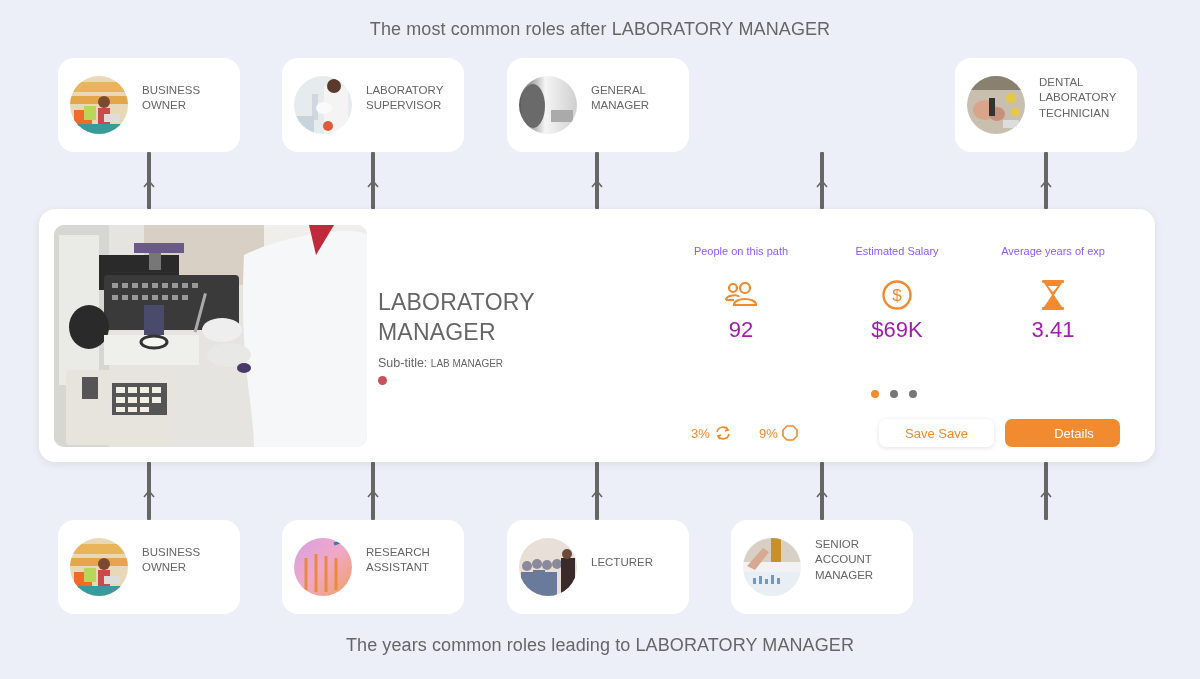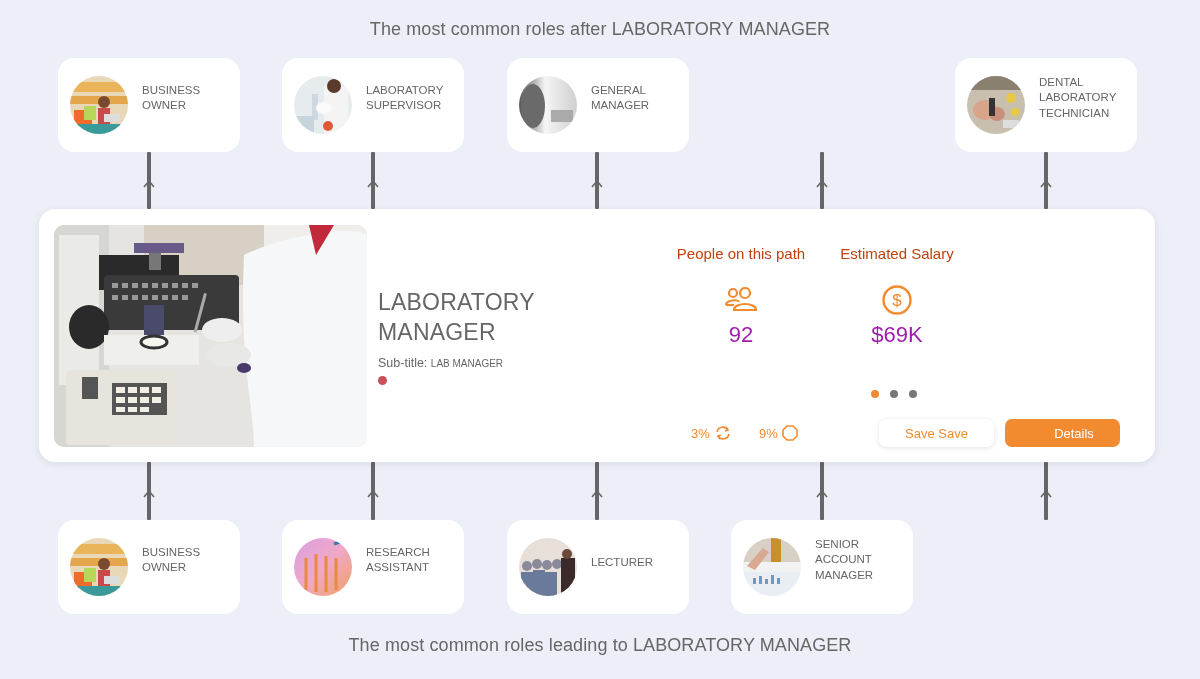--- a/index.html
+++ b/index.html
@@ -57,21 +57,21 @@
   .subtitle {
     position: absolute; left: 339px; top: 147px; font-size: 12.5px; color: #666;
   }
   .subtitle .small { font-size: 10px; }
   .red-dot {
     position: absolute; left: 339px; top: 167px; width: 9px; height: 9px;
     border-radius: 50%; background: #c8505a;
   }
 
   .stat { position: absolute; top: 36px; width: 160px; text-align: center; }
-  .stat .stat-label { font-size: 15px; color: #c2410c; }
+  .stat .stat-label { font-size: 11px; color: #8b5cf6; }
   .stat .stat-icon { height: 32px; margin-top: 22px; display: flex; justify-content: center; align-items: center; }
   .stat .stat-value { font-size: 22px; color: #a21caf; margin-top: 6px; }
 
   .dots { position: absolute; left: 832px; top: 181px; display: flex; gap: 11px; }
   .dots span { width: 8px; height: 8px; border-radius: 50%; background: #777; display: inline-block; }
   .dots span.active { background: #f28a30; }
 
   .mini-stat {
     position: absolute; top: 216px; font-size: 13px; color: #f28a30;
     display: flex; align-items: center; gap: 4px;
@@ -273,20 +273,32 @@
   <div class="stat" style="left:778px">
     <div class="stat-label">Estimated Salary</div>
     <div class="stat-icon">
       <svg width="32" height="32" viewBox="0 0 32 32">
         <circle cx="16" cy="16" r="13.5" fill="none" stroke="#f28a30" stroke-width="2.4"></circle>
         <text x="16" y="22" text-anchor="middle" font-size="17" fill="#f28a30" font-family="Liberation Sans, sans-serif">$</text>
       </svg>
     </div>
     <div class="stat-value">$69K</div>
   </div>
+  <div class="stat" style="left:934px">
+    <div class="stat-label">Average years of exp</div>
+    <div class="stat-icon">
+      <svg width="22" height="30" viewBox="0 0 22 30">
+        <rect x="0" y="0" width="22" height="3" rx="1" fill="#f28a30"></rect>
+        <rect x="0" y="27" width="22" height="3" rx="1" fill="#f28a30"></rect>
+        <path d="M2 3 L20 3 L12 15 L20 27 L2 27 L10 15 Z" fill="#f28a30"></path>
+        <path d="M6 6 L16 6 L11 12 Z" fill="#fff"></path>
+      </svg>
+    </div>
+    <div class="stat-value">3.41</div>
+  </div>
 
   <div class="dots">
     <span class="active"></span>
     <span></span>
     <span></span>
   </div>
 
   <div class="mini-stat" style="left:652px">
     <span>3%</span>
     <svg width="18" height="16" viewBox="0 0 18 16" fill="none" stroke="#f28a30" stroke-width="1.6">
@@ -381,13 +393,13 @@
             <rect x="22" y="41" width="3" height="5"></rect>
             <rect x="28" y="37" width="3" height="9"></rect>
             <rect x="34" y="40" width="3" height="6"></rect>
           </g>
         </svg>
     </div>
     <div class="label">SENIOR ACCOUNT MANAGER</div>
   </div>
 </div>
 
-<div class="section-title title-bottom">The most common roles leading to LABORATORY MANAGER</div>
+<div class="section-title title-bottom">The years common roles leading to LABORATORY MANAGER</div>
 
 </body></html>

